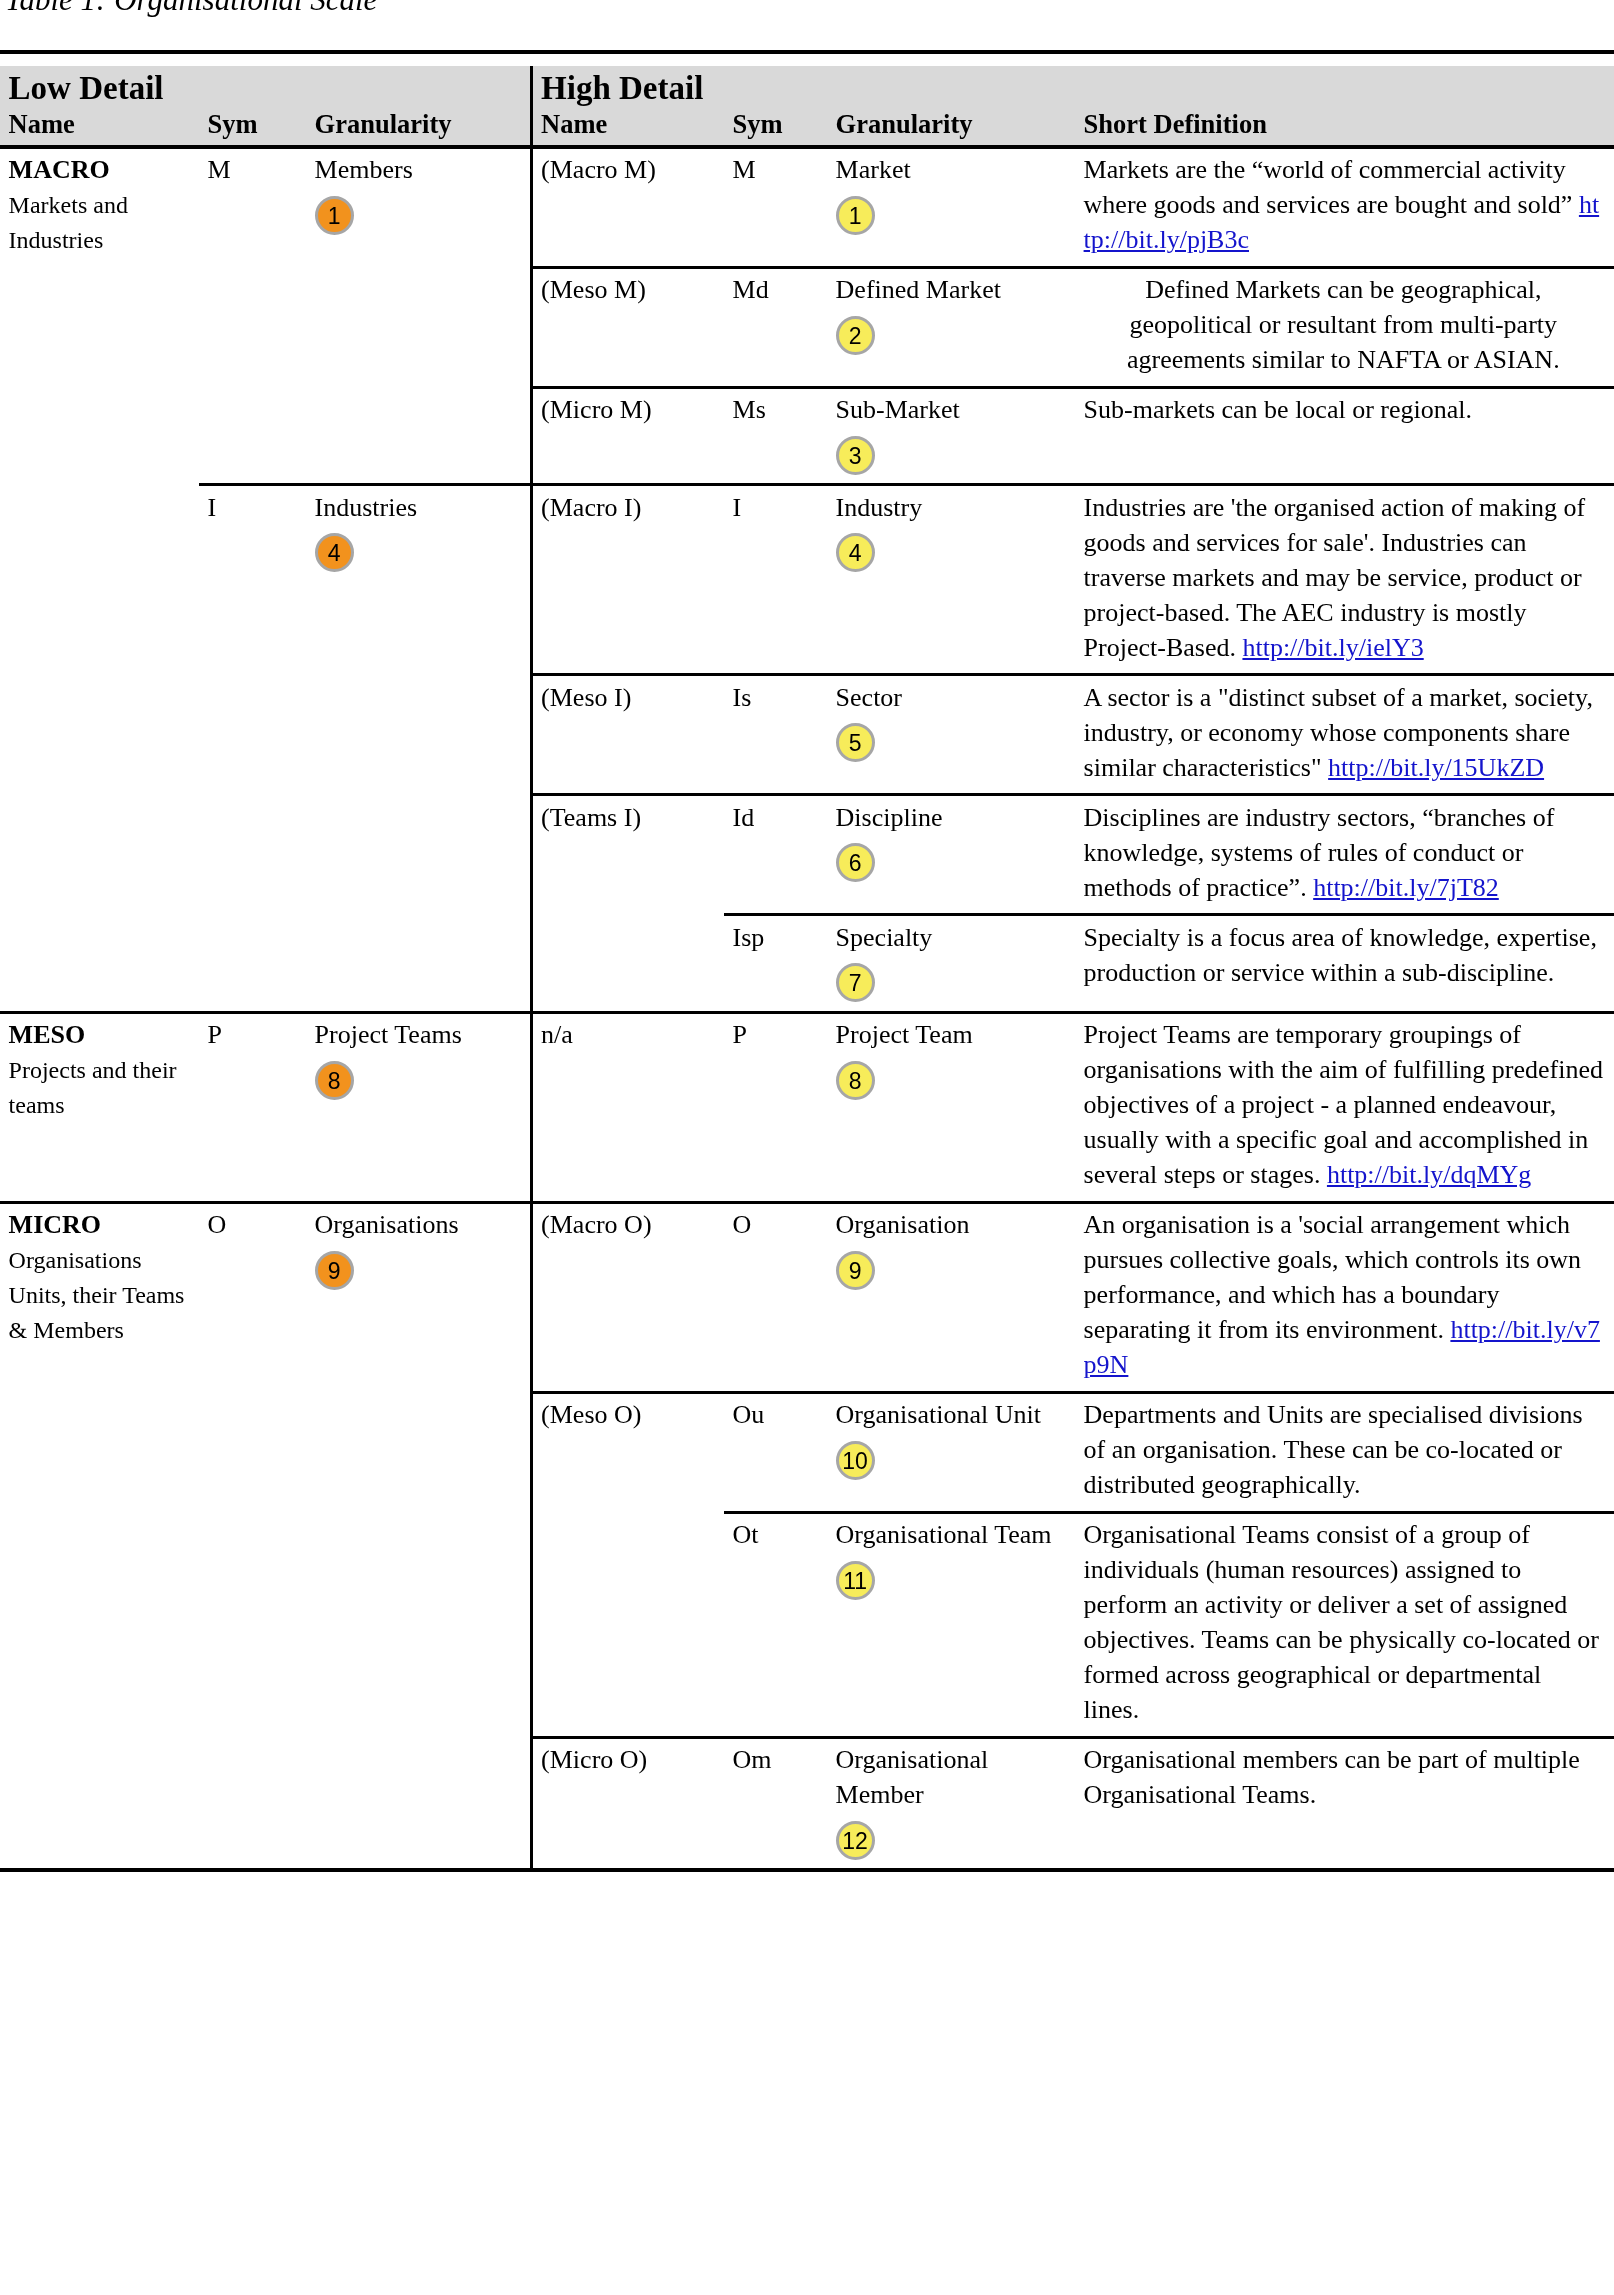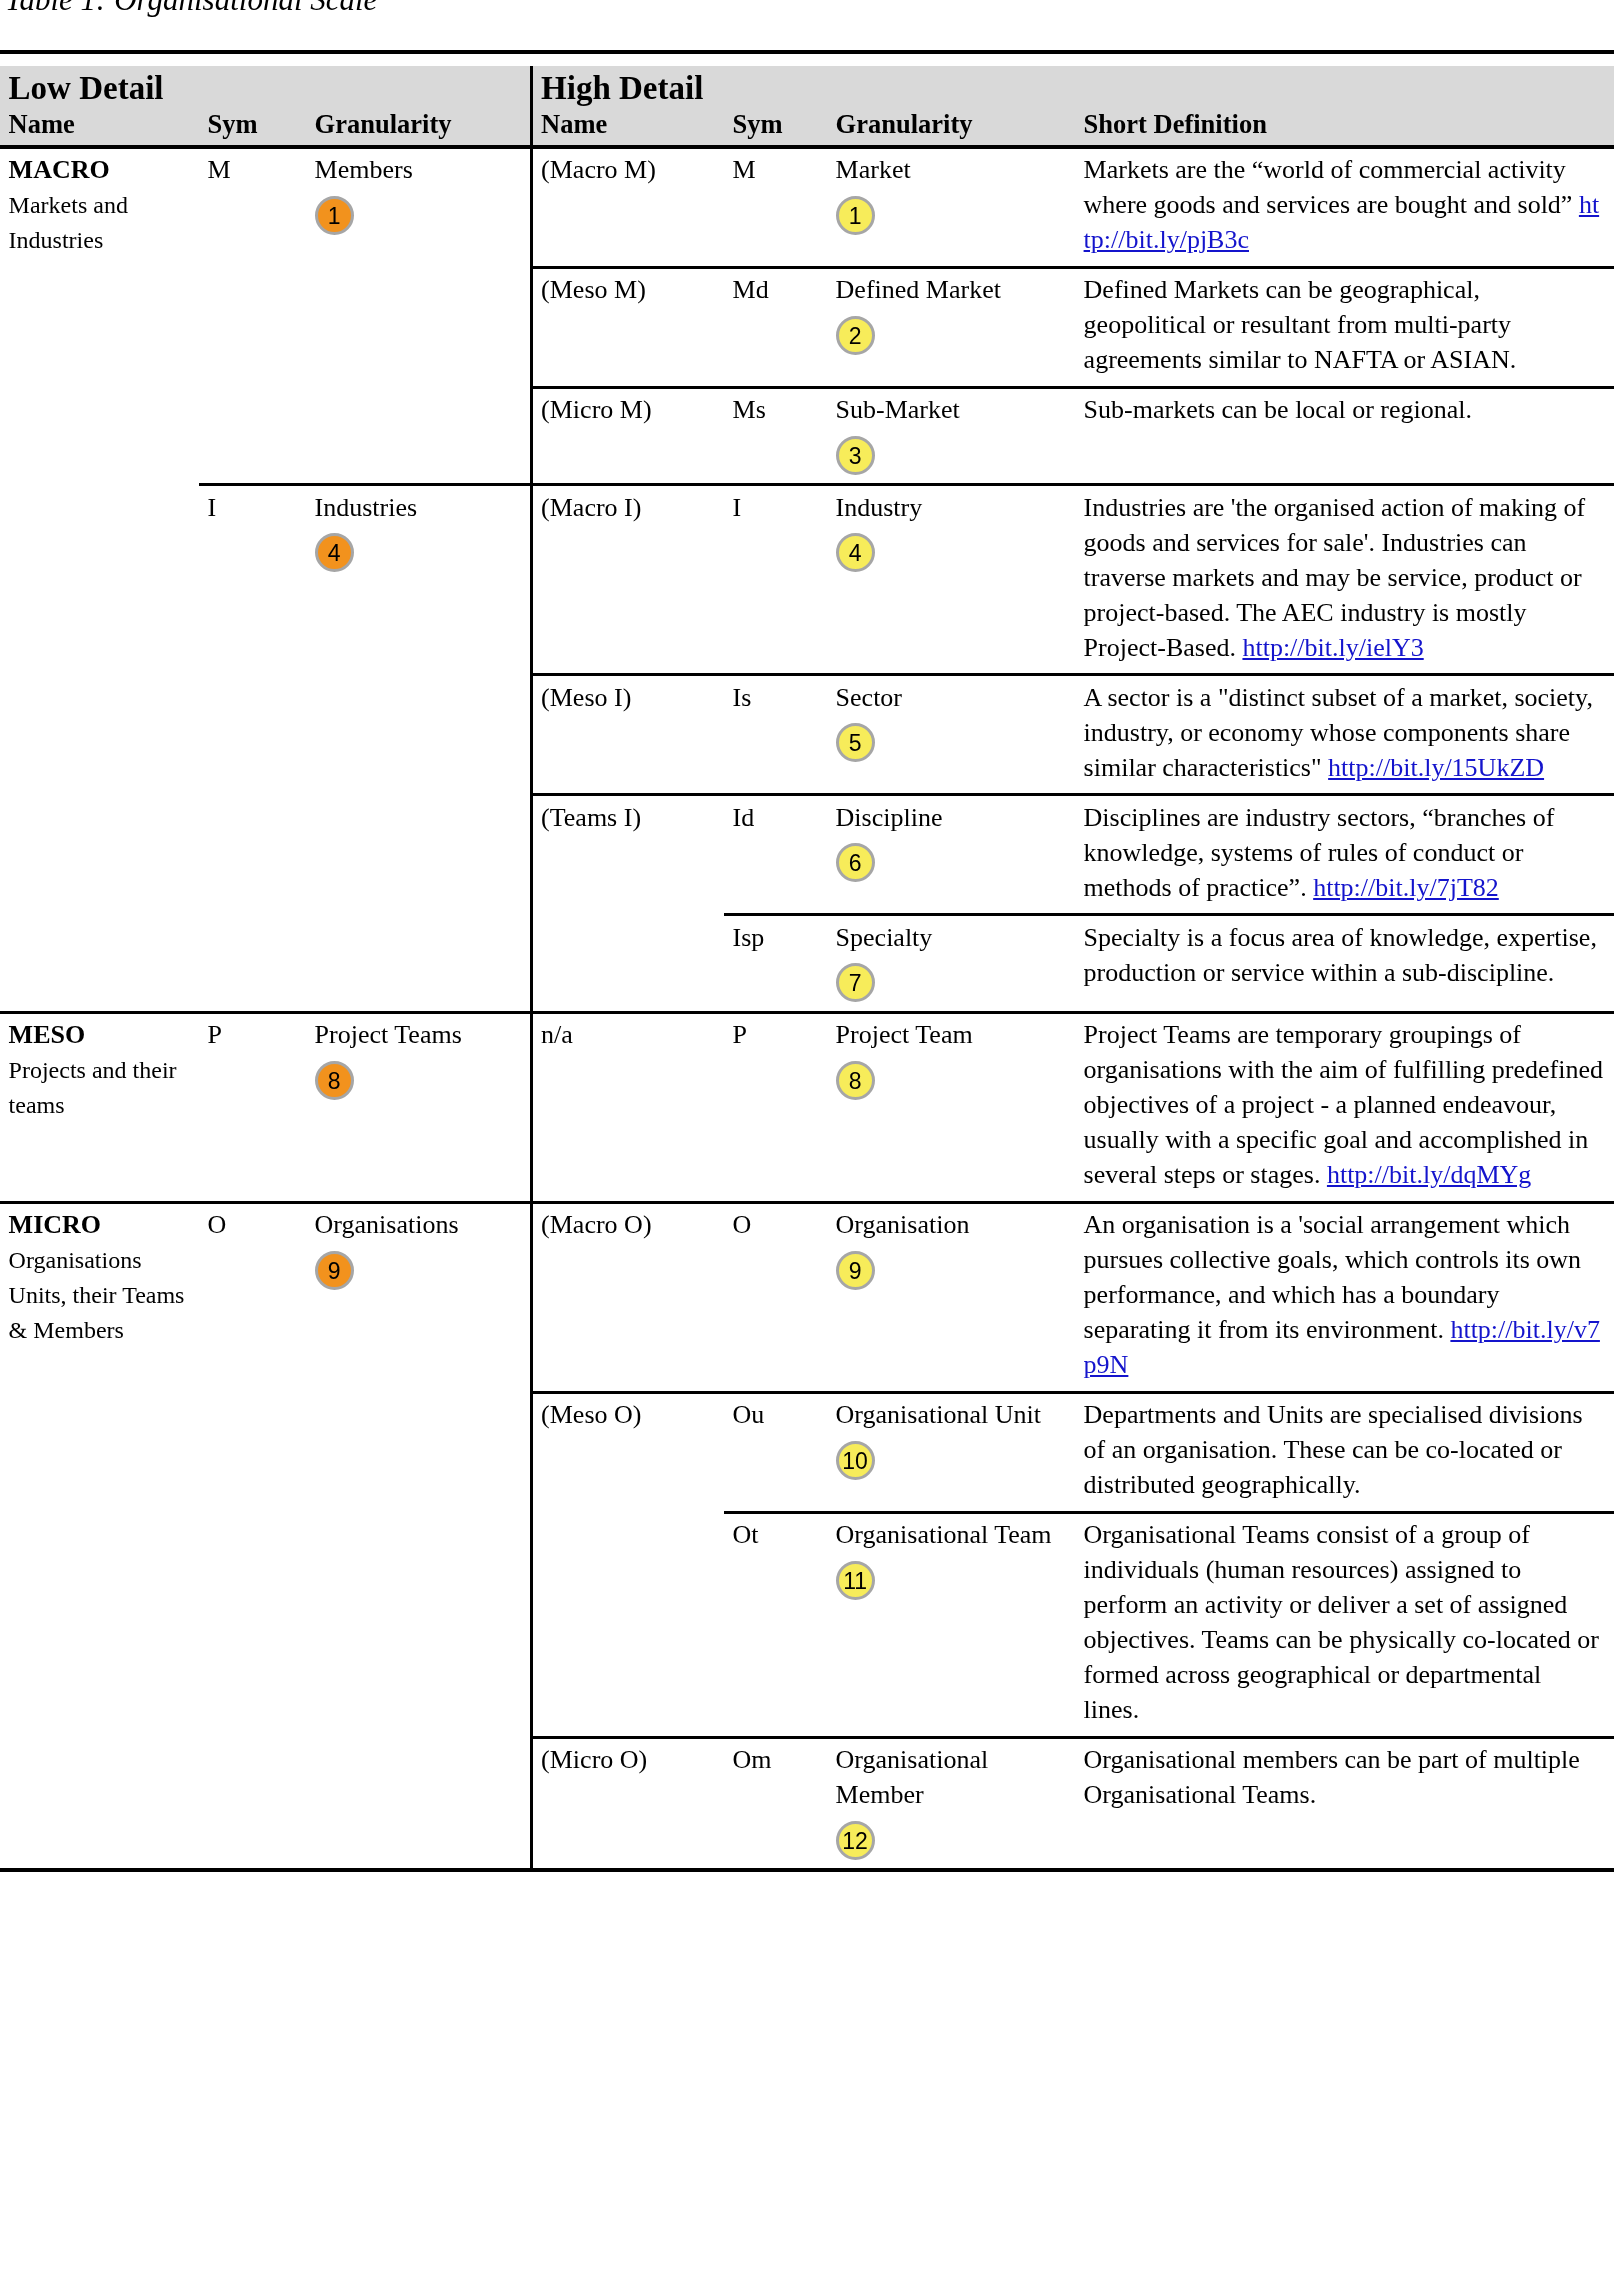--- a/index.html
+++ b/index.html
@@ -145,21 +145,21 @@
           <td rowspan="3" style=""><span class="cell-stack">Members</span><span class="badge orange">1</span></td>
           <td class="divider-l" style="">(Macro M)</td>
           <td class="bold" style="">M</td>
           <td style=""><span class="cell-stack">Market</span><span class="badge yellow">1</span></td>
           <td class="defn" style="">Markets are the “world of commercial activity where goods and services are bought and sold” <span class="ref">http://bit.ly/pjB3c</span></td>
         </tr>
         <tr class="">
           <td class="divider-l" style="border-top:3.4px solid #000;margin-left:6px;">(Meso M)</td>
           <td class="bold" style="border-top:3.4px solid #000;">Md</td>
           <td style="border-top:3.4px solid #000;"><span class="cell-stack">Defined Market</span><span class="badge yellow">2</span></td>
-          <td class="defn" style="border-top:3.4px solid #000;">Defined Markets can be geographical, geopolitical or resultant from multi-party agreements similar to NAFTA or ASIAN.</td>
+          <td class="defn" style="border-top:3.4px solid #000;text-align:center;">Defined Markets can be geographical, geopolitical or resultant from multi-party agreements similar to NAFTA or ASIAN.</td>
         </tr>
         <tr class="">
           <td class="divider-l" style="border-top:3.4px solid #000;">(Micro M)</td>
           <td class="bold" style="border-top:3.4px solid #000;">Ms</td>
           <td style="border-top:3.4px solid #000;"><span class="cell-stack">Sub-Market</span><span class="badge yellow">3</span></td>
           <td class="defn" style="border-top:3.4px solid #000;">Sub-markets can be local or regional.</td>
         </tr>
         <tr class="">
           <td rowspan="4" class="bold" style="border-top:3.4px solid #000;">I</td>
           <td rowspan="4" style="border-top:3.4px solid #000;"><span class="cell-stack">Industries</span><span class="badge orange">4</span></td>

